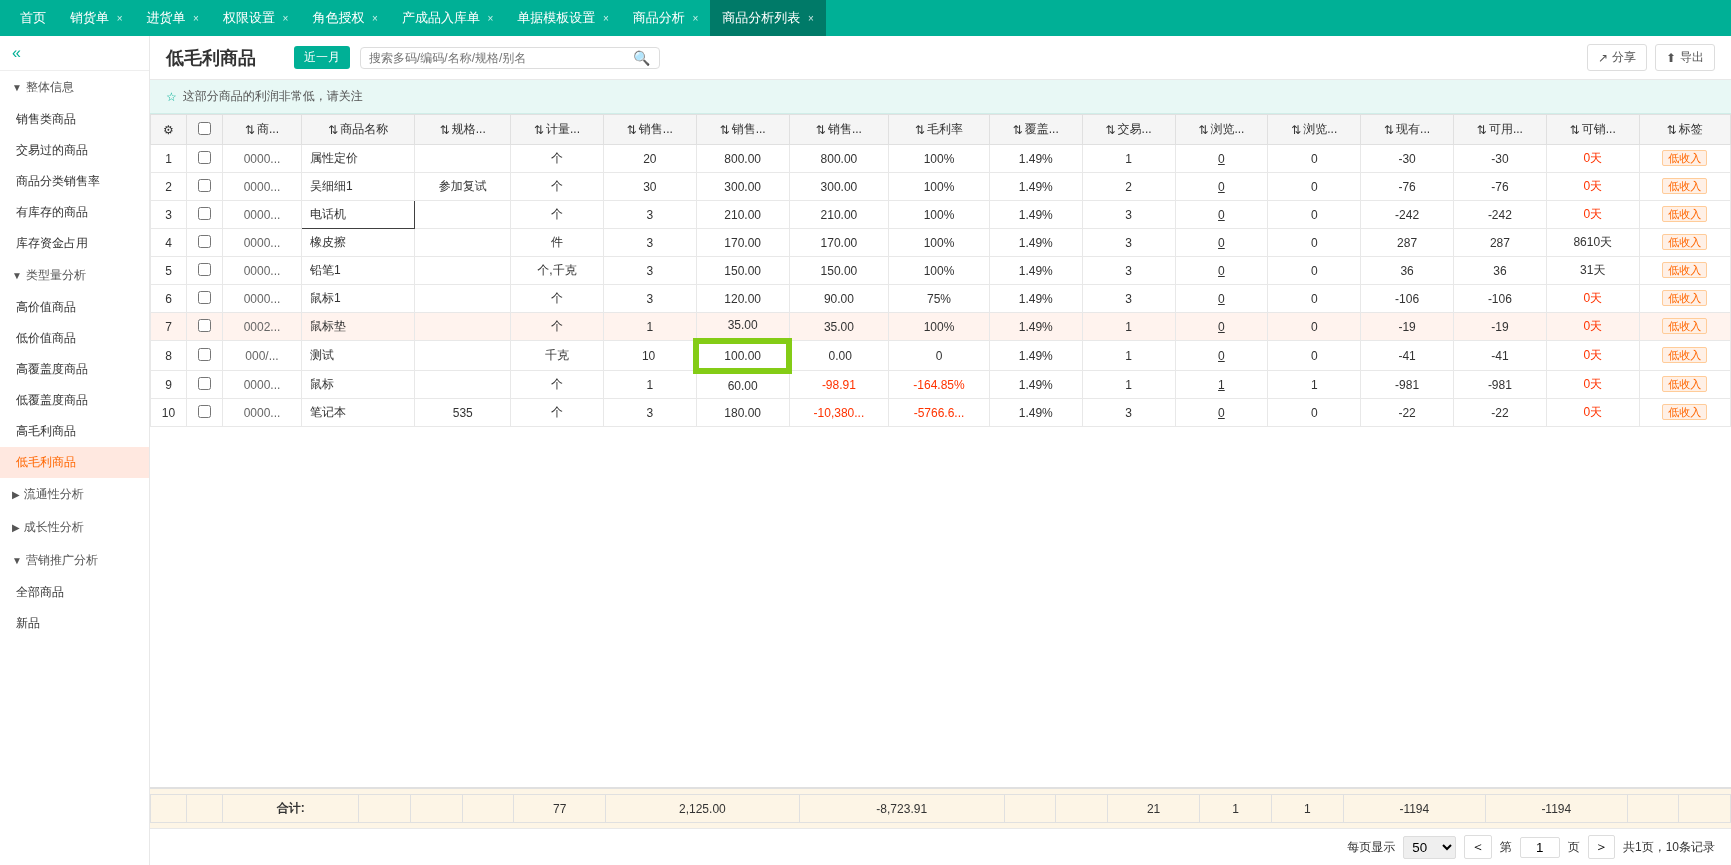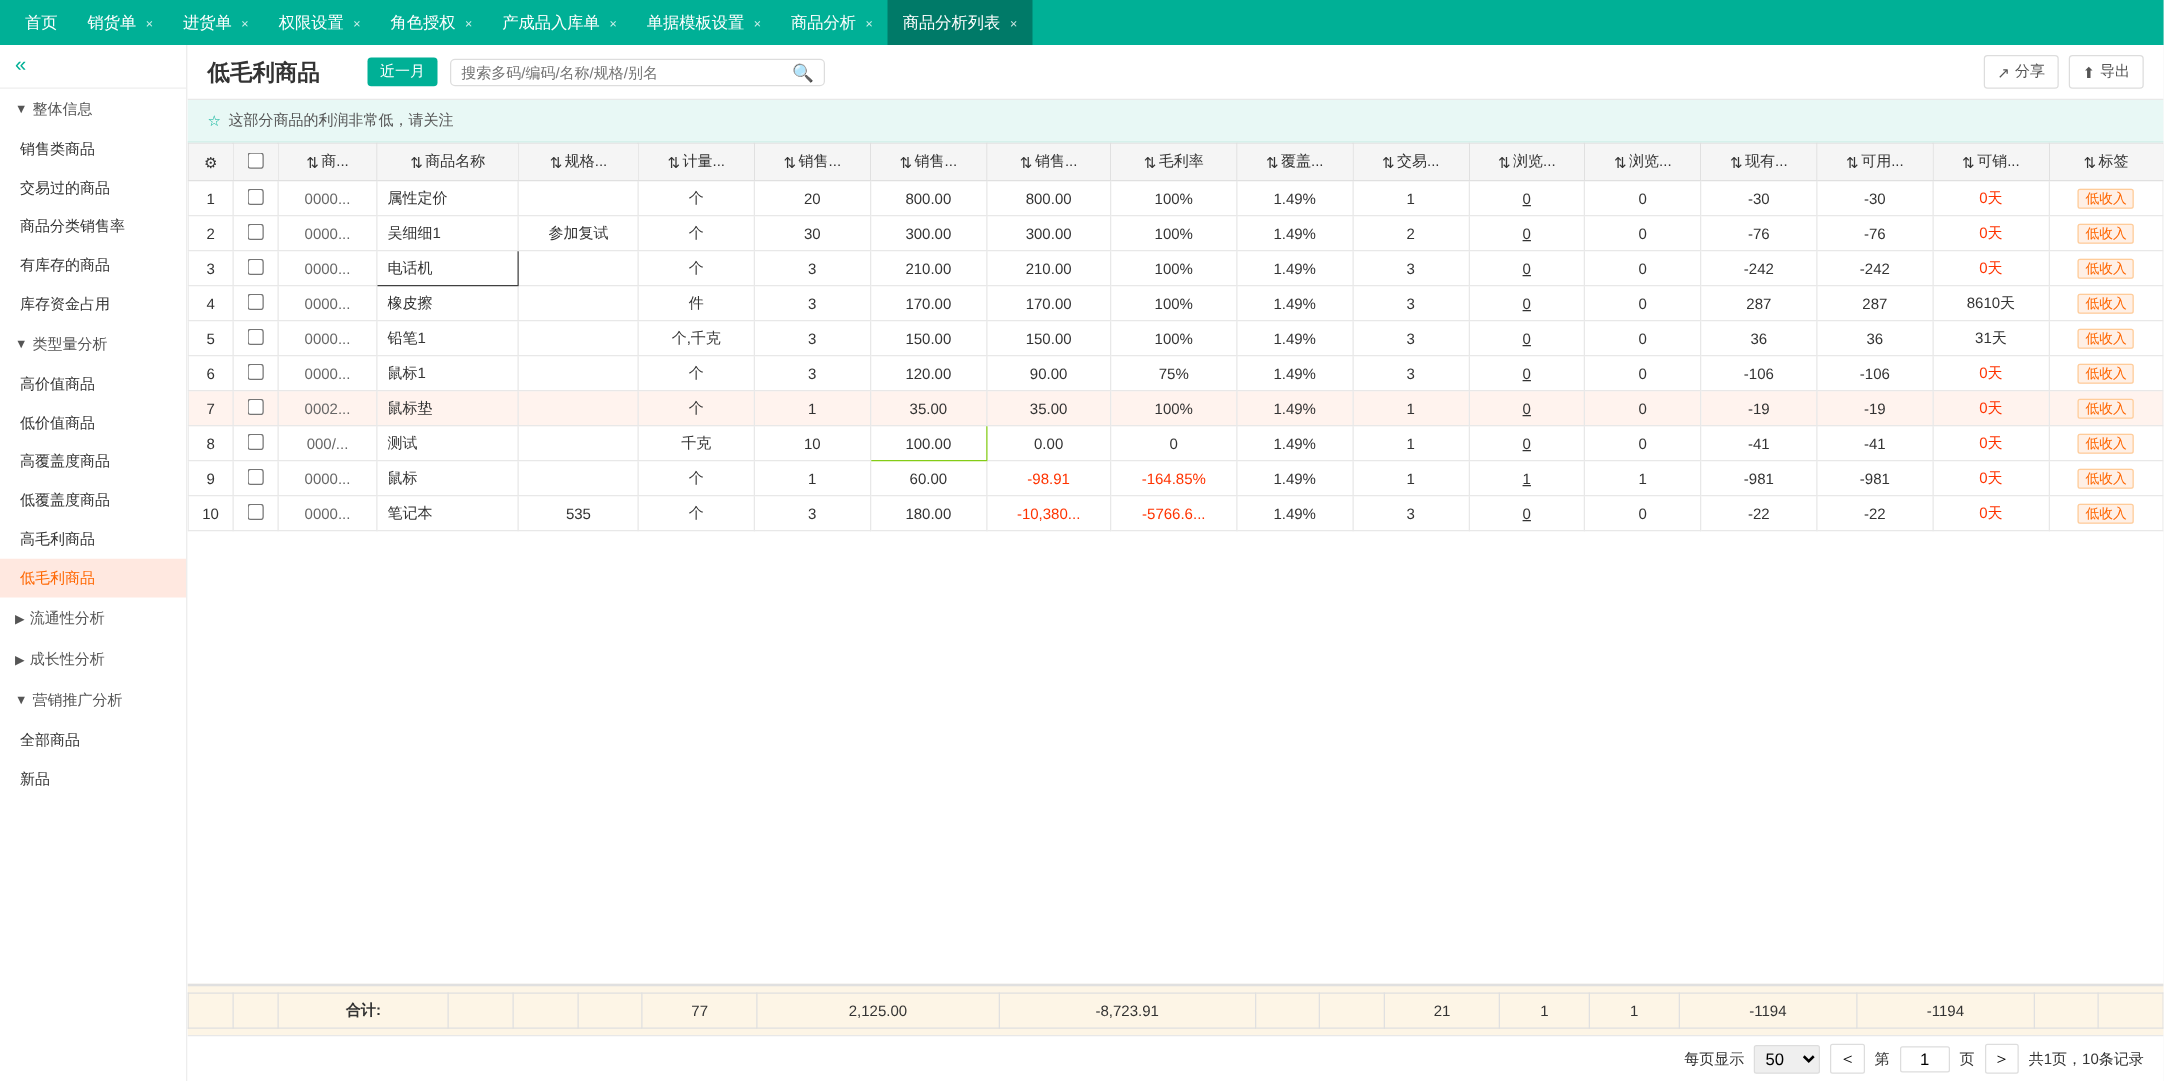--- a/index.html
+++ b/index.html
@@ -510,21 +510,21 @@
     <td style="border:1px solid #e8e8e8;padding:5px 8px;text-align:center;"><span class="tag-low-income">低收入</span></td>
   </tr>
             <tr>
     <td style="border:1px solid #e8e8e8;padding:5px 8px;text-align:center;">8</td>
     <td style="border:1px solid #e8e8e8;padding:5px 8px;text-align:center;"><input type="checkbox" style=""></td>
     <td style="border:1px solid #e8e8e8;padding:5px 8px;text-align:center;color:#666;">000/...</td>
     <td style="border:1px solid #e8e8e8;padding:5px 8px;text-align:left;">测试</td>
     <td style="border:1px solid #e8e8e8;padding:5px 8px;text-align:center;"></td>
     <td style="border:1px solid #e8e8e8;padding:5px 8px;text-align:center;">千克</td>
     <td style="border:1px solid #e8e8e8;padding:5px 8px;text-align:center;">10</td>
-    <td style="border:1px solid #84cc16;padding:5px 8px;text-align:center;">100.00</td>
+    <td style="border:6px solid #84cc16;padding:5px 8px;text-align:center;">100.00</td>
     <td style="border:1px solid #e8e8e8;padding:5px 8px;text-align:center;color:#333;">0.00</td>
     <td style="border:1px solid #e8e8e8;padding:5px 8px;text-align:center;color:#333;">0</td>
     <td style="border:1px solid #e8e8e8;padding:5px 8px;text-align:center;">1.49%</td>
     <td style="border:1px solid #e8e8e8;padding:5px 8px;text-align:center;">1</td>
     <td style="border:1px solid #e8e8e8;padding:5px 8px;text-align:center;"><span style="text-decoration:underline;cursor:pointer;">0</span></td>
     <td style="border:1px solid #e8e8e8;padding:5px 8px;text-align:center;">0</td>
     <td style="border:1px solid #e8e8e8;padding:5px 8px;text-align:center;">-41</td>
     <td style="border:1px solid #e8e8e8;padding:5px 8px;text-align:center;">-41</td>
     <td style="border:1px solid #e8e8e8;padding:5px 8px;text-align:center;color:#ff3300;">0天</td>
     <td style="border:1px solid #e8e8e8;padding:5px 8px;text-align:center;"><span class="tag-low-income">低收入</span></td>

